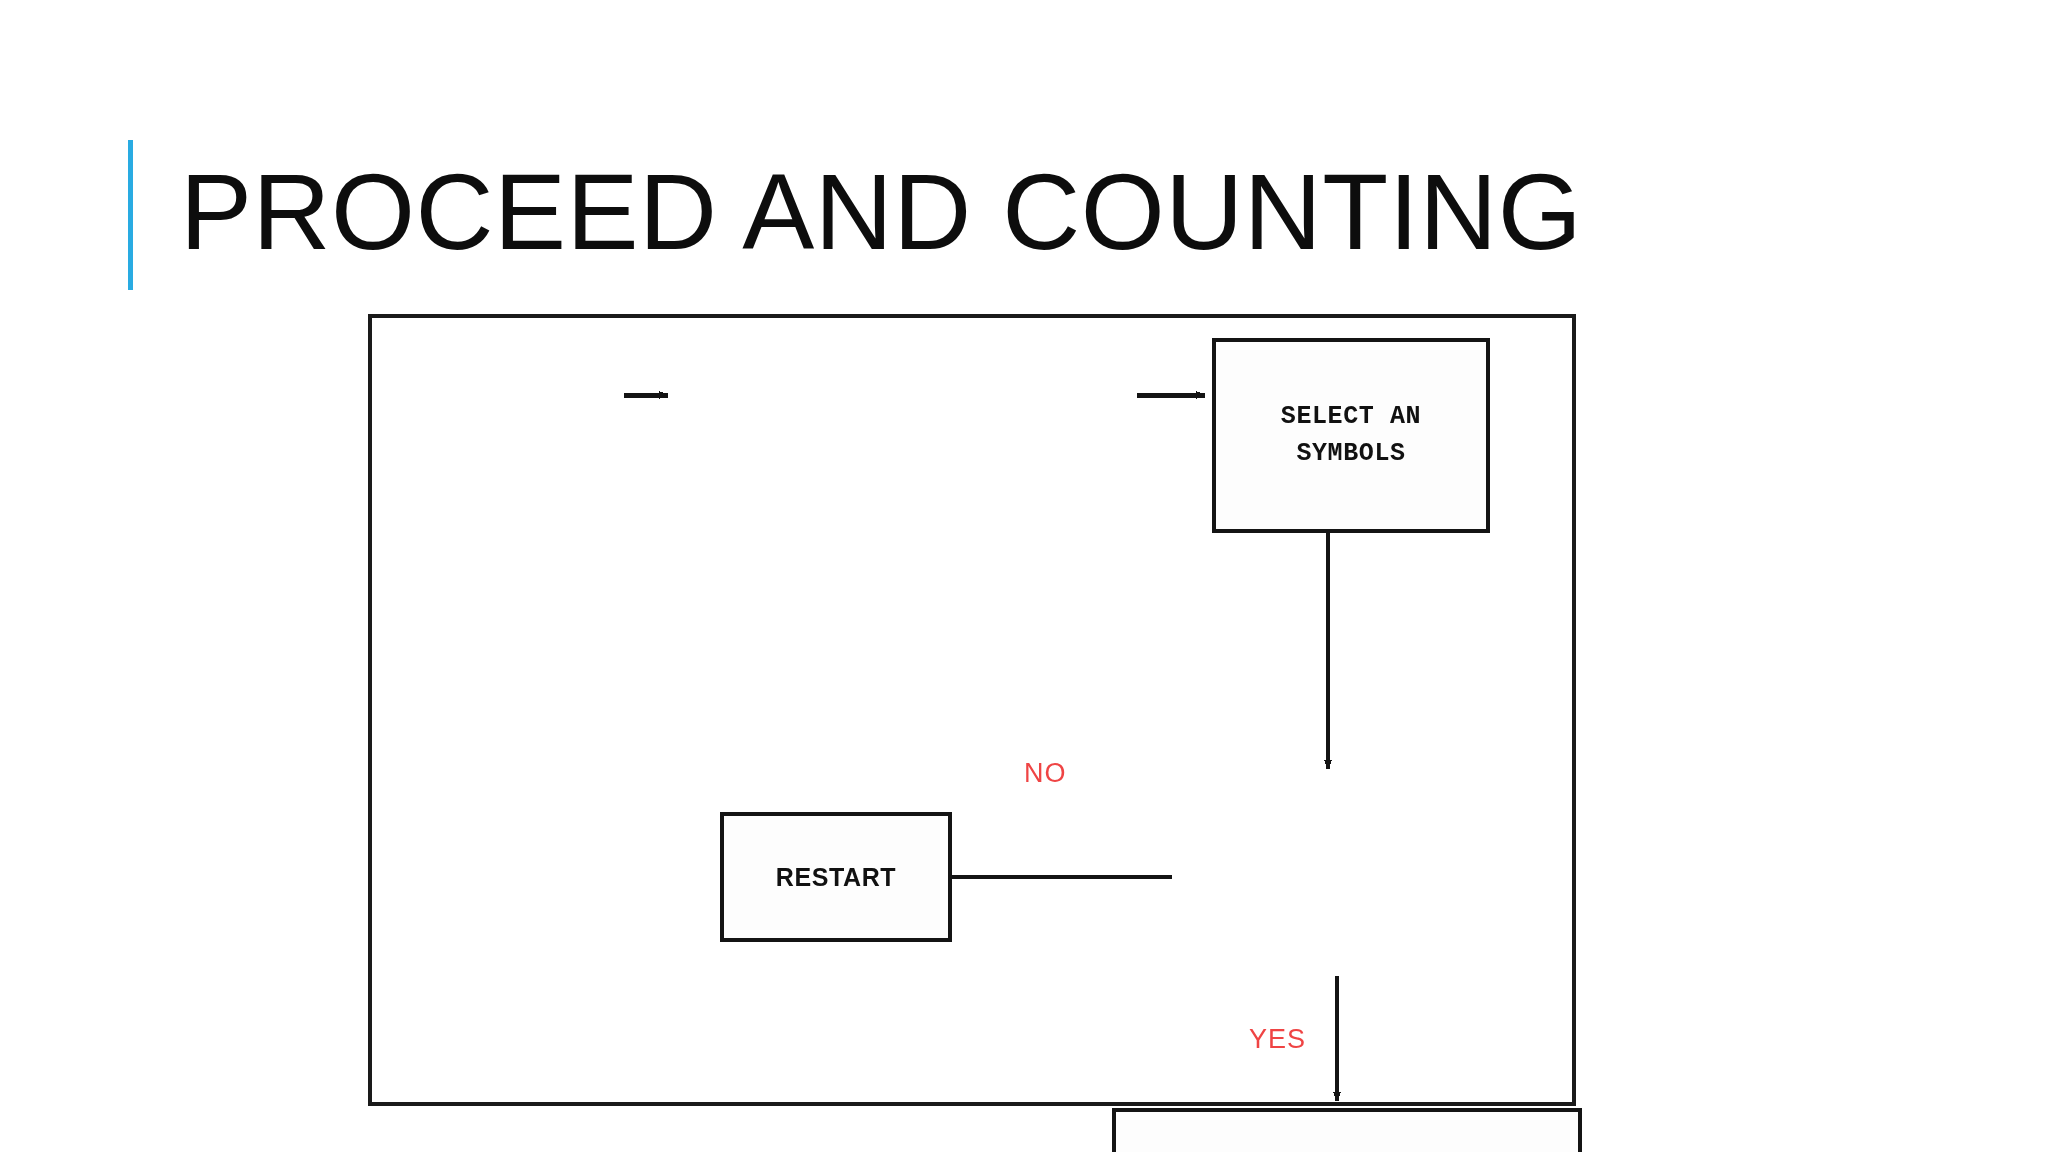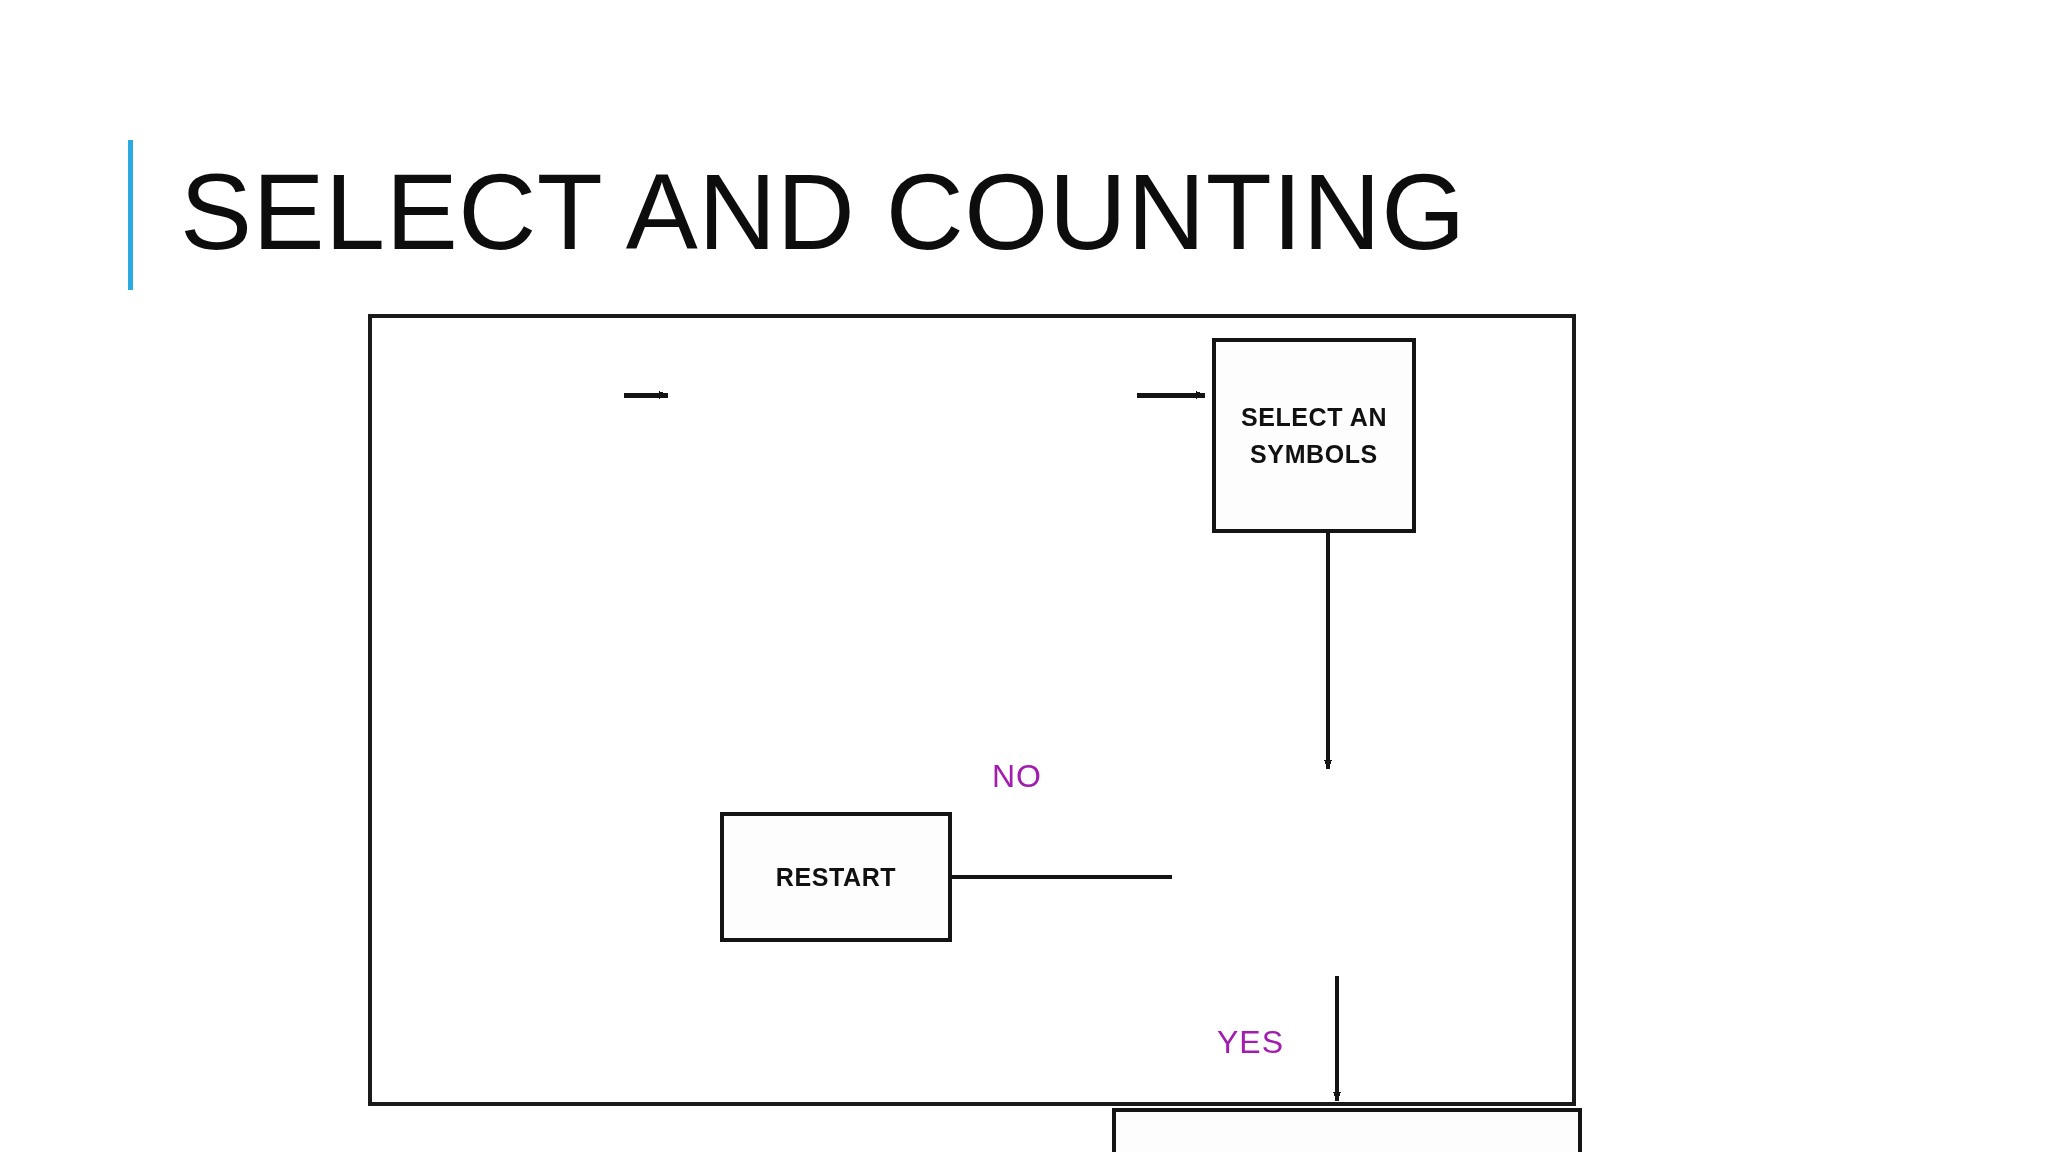--- a/index.html
+++ b/index.html
@@ -81,47 +81,48 @@
     font-weight: 700;
     letter-spacing: 0.6px;
     line-height: 1.45;
     font-size: 25px;
     padding: 0 6px;
   }
   .node-text { display: block; width: 100%; }
 
   #node-proceed      { left: 18px;  top: 42px;  width: 234px; height: 70px;  }
   #node-symbols      { left: 303px; top: 20px;  width: 462px; height: 195px; }
-  #node-select       { left: 840px; top: 20px;  width: 204px; height: 195px; }
+  #node-select       { left: 840px; top: 20px;  width: 278px; height: 195px; font-family: Liberation Mono, monospace; }
   #node-valid        { left: 800px; top: 458px; width: 330px; height: 200px; }
   #node-restart      { left: 305px; top: 494px; width: 232px; height: 130px; margin-left: 43px; }
   #node-increment    { left: 740px; top: 790px; width: 470px; height: 260px; }
 
   
   .edge-label {
     position: absolute;
     font-family: "Liberation Sans", sans-serif;
-    font-size: 32px;
+    font-size: 27px;
     font-weight: 400;
-    color: #a21caf;
+    color: #ef4444;
     letter-spacing: 1px;
     white-space: nowrap;
+    margin-left: 32px;
   }
   #edge-label-no  { left: 620px; top: 440px; }
   #edge-label-yes { left: 845px; top: 706px; }
 
   svg line, svg path { shape-rendering: crispEdges; }
 </style>
 </head>
 <body>
 
 <div id="slide">
 
   <div id="title-accent-bar"></div>
-  <div id="page-title">SELECT AND COUNTING</div>
+  <div id="page-title">PROCEED AND COUNTING</div>
 
   <div id="flowchart-figure">
 
     <svg id="flowchart-canvas" viewBox="0 0 1200 784" preserveAspectRatio="none">
       <defs>
         <marker id="arrow" markerWidth="11" markerHeight="11" refX="9" refY="4" orient="auto" markerUnits="userSpaceOnUse">
           <path d="M0,0 L10,4 L0,8 z" fill="#141414"></path>
         </marker>
       </defs>
 

